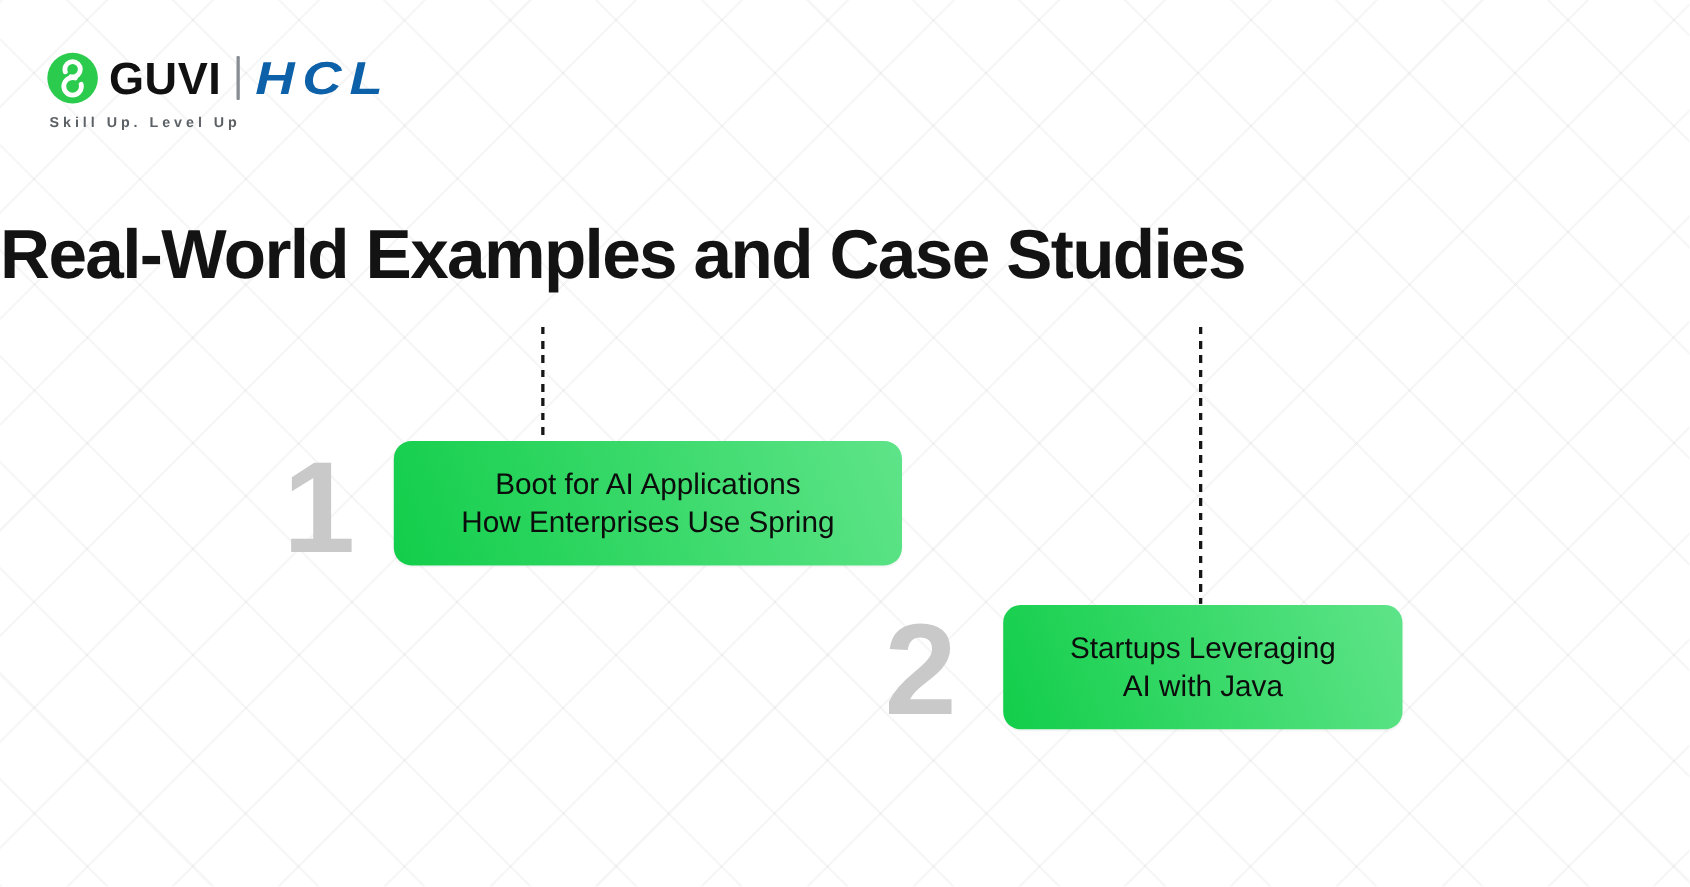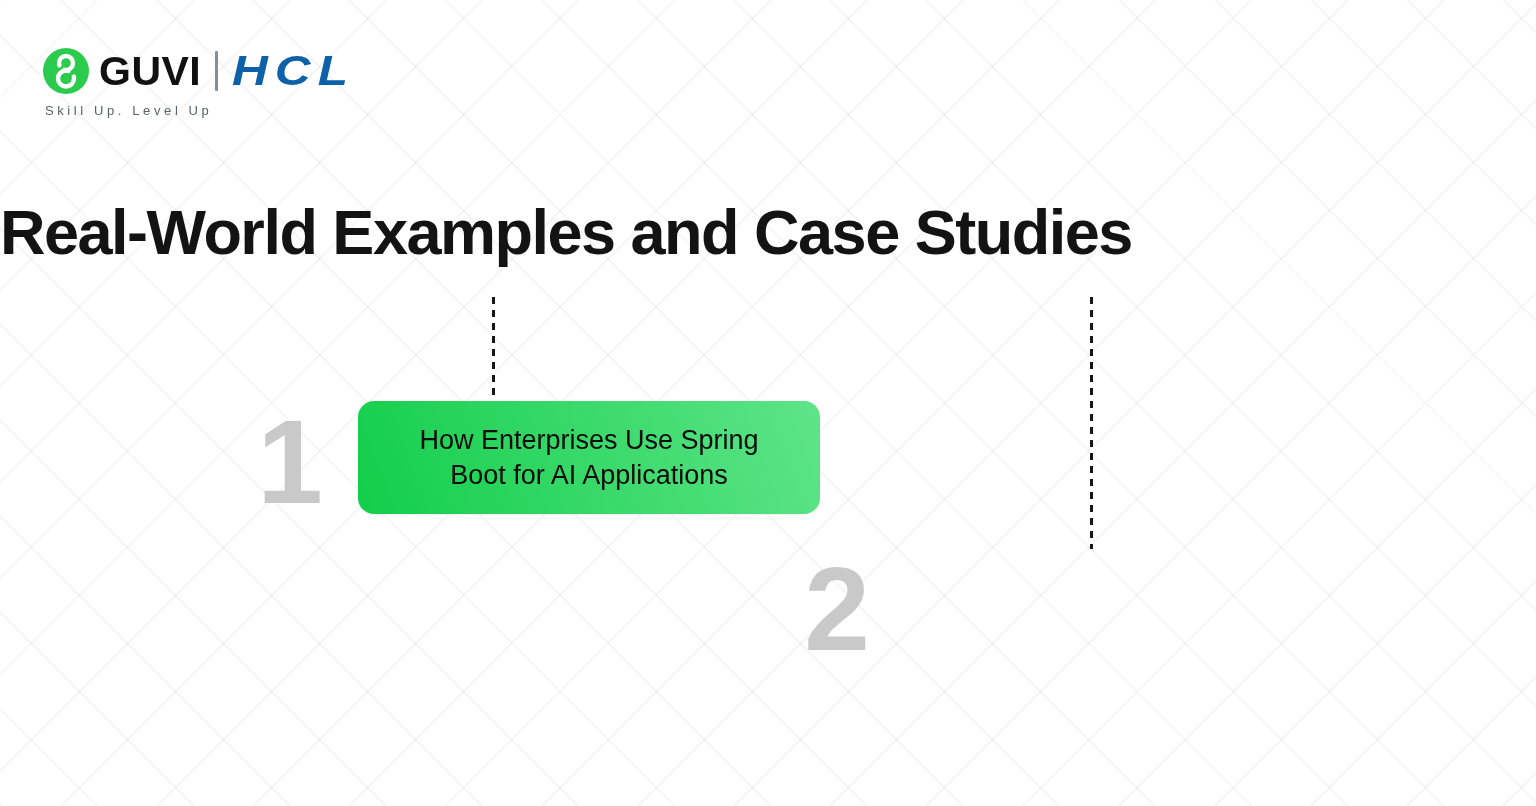--- a/index.html
+++ b/index.html
@@ -33,21 +33,21 @@
     width: 3px; height: 40px; background: #878d93;
     margin: 0 14px 0 14px; border-radius: 1px;
   }
   .hcl-word {
     font-size: 42px; font-weight: 700; font-style: italic;
     color: #0d61a9; letter-spacing: 6px; line-height: 46px;
     transform: scaleX(1.18); transform-origin: left center;
   }
   .brand-tagline {
     margin-top: 9px; margin-left: 2px;
-    font-size: 13px; font-weight: 400; color: #5c6166;
+    font-size: 13px; font-weight: 700; color: #5c6166;
     letter-spacing: 3.6px;
   }
 
   
   .page-title {
     position: absolute; left: 0; top: 196px; width: 1536px;
     text-align: left;
     font-size: 63px; font-weight: 800; color: #131313;
     letter-spacing: -1.5px; line-height: 72px;
   }
@@ -102,19 +102,23 @@
     <div class="brand-tagline">Skill Up. Level Up</div>
   </div>
 
   <div class="page-title">Real-World Examples and Case Studies</div>
 
   <div class="connector connector-1"></div>
   <div class="connector connector-2"></div>
 
   <div class="big-number big-number-1">1</div>
   <div class="case-card case-card-1">
+    <span>Boot for AI Applications</span>
     <span>How Enterprises Use Spring</span>
-    <span>Boot for AI Applications</span>
   </div>
 
   <div class="big-number big-number-2">2</div>
+  <div class="case-card case-card-2">
+    <span>Startups Leveraging</span>
+    <span>AI with Java</span>
+  </div>
 
 </div>
 
 </body></html>

